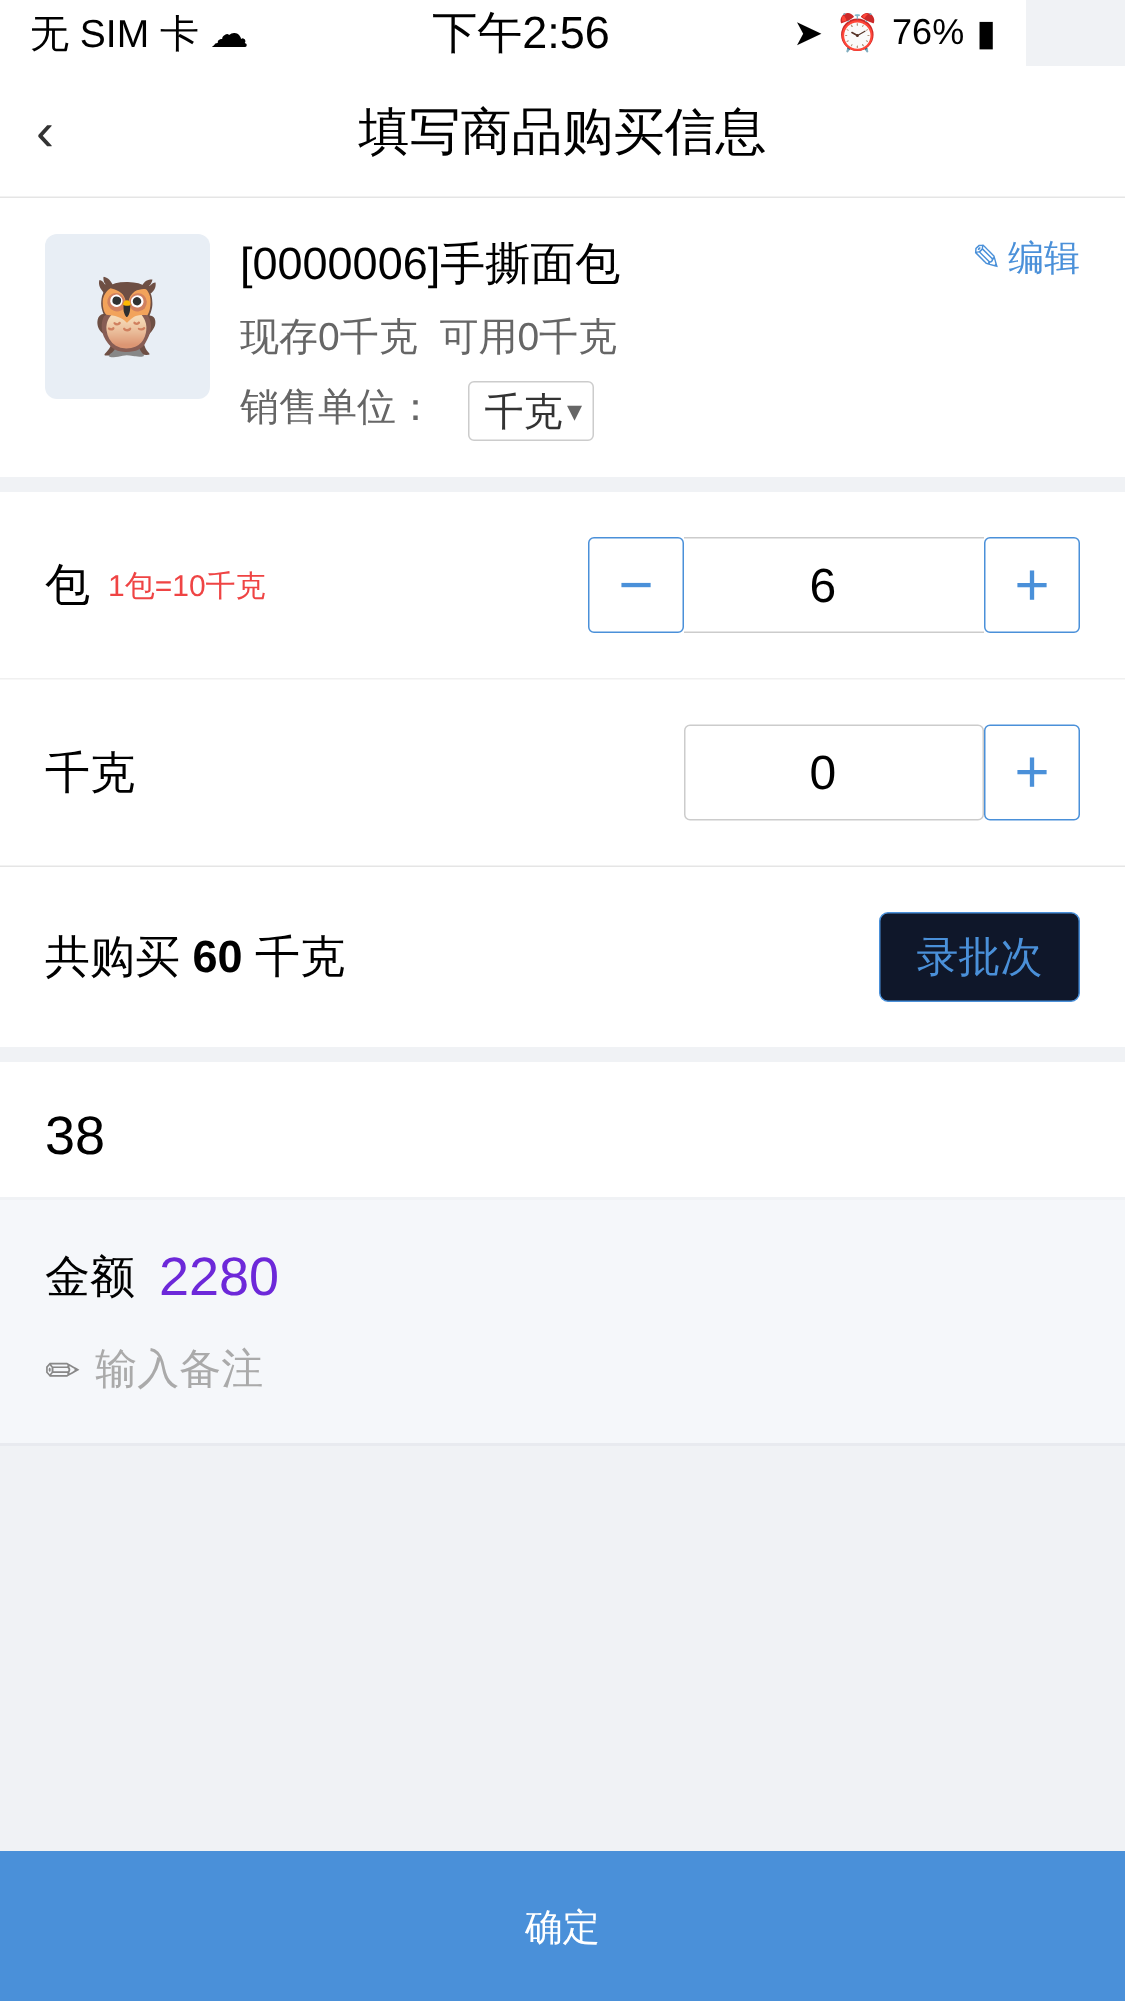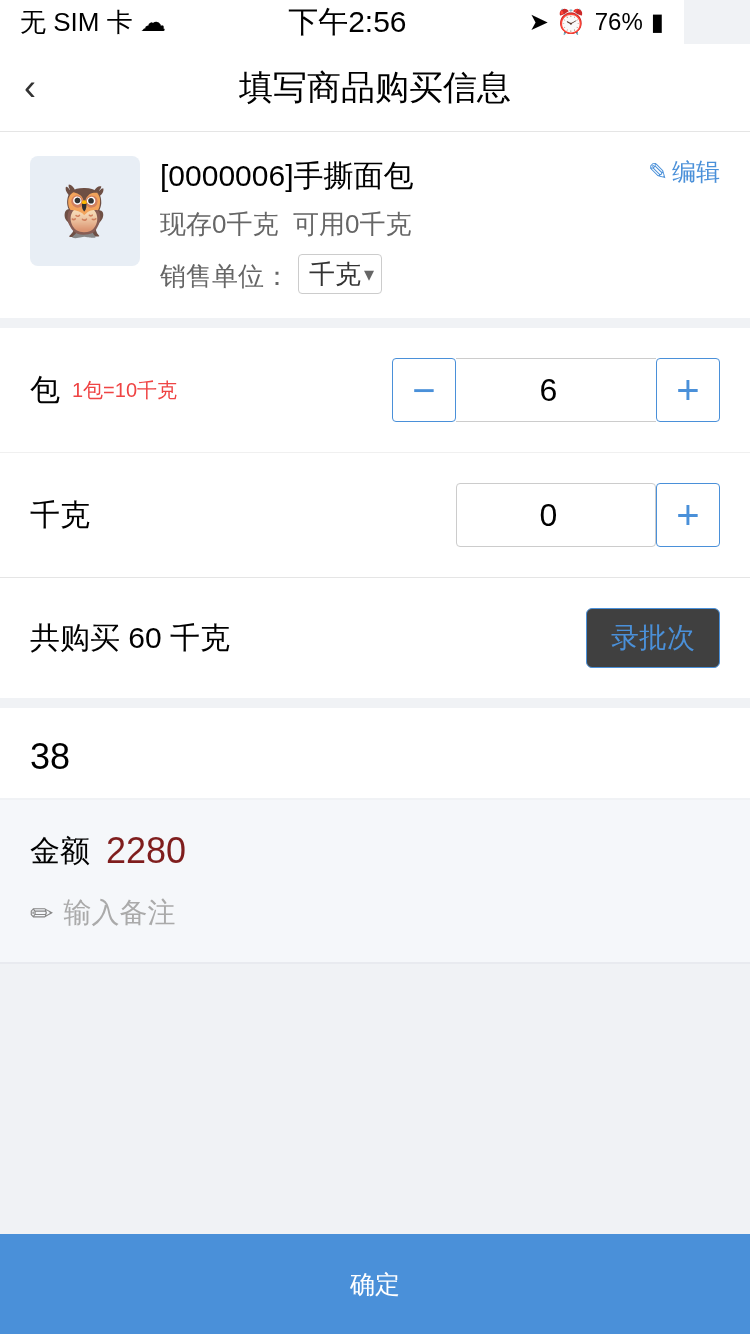--- a/index.html
+++ b/index.html
@@ -113,22 +113,22 @@
       gap: 4px;
       cursor: pointer;
     }
     .product-stock {
       font-size: 26px;
       color: #666;
       margin-bottom: 12px;
     }
     .product-unit-row {
       display: flex;
-      align-items: flex-end;
-      gap: 8px;
+      align-items: flex-start;
+      gap: 22px;
     }
     .unit-label {
       font-size: 26px;
       color: #666;
     }
     .unit-select {
       border: 1px solid #ccc;
       border-radius: 4px;
       padding: 4px 20px 4px 10px;
       font-size: 26px;
@@ -212,30 +212,30 @@
       justify-content: space-between;
       padding: 30px;
       background: #fff;
       border-bottom: 10px solid #f0f2f5;
     }
     .total-text {
       font-size: 30px;
       color: #000;
     }
     .total-text span.highlight {
-      font-weight: 400;
+      font-weight: 700;
       text-align: right;
     }
     .batch-btn {
       border: 1.5px solid #4a90d9;
       border-radius: 6px;
       padding: 10px 24px;
       font-size: 28px;
       color: #4a90d9;
-      background: #404040;
+      background: #0f172a;
       cursor: pointer;
     }
 
     
     .price-section {
       background: #fff;
       padding: 28px 30px 20px;
       border-bottom: 2px solid #f0f2f5;
     }
     .price-row {
@@ -288,21 +288,21 @@
       align-items: center;
       gap: 16px;
       margin-bottom: 22px;
     }
     .amount-label {
       font-size: 30px;
       color: #000;
     }
     .amount-value {
       font-size: 36px;
-      color: #7f1d1d;
+      color: #6d28d9;
       font-weight: 500;
     }
     .remark-row {
       display: flex;
       align-items: center;
       gap: 10px;
     }
     .remark-icon {
       font-size: 28px;
       color: #888;

